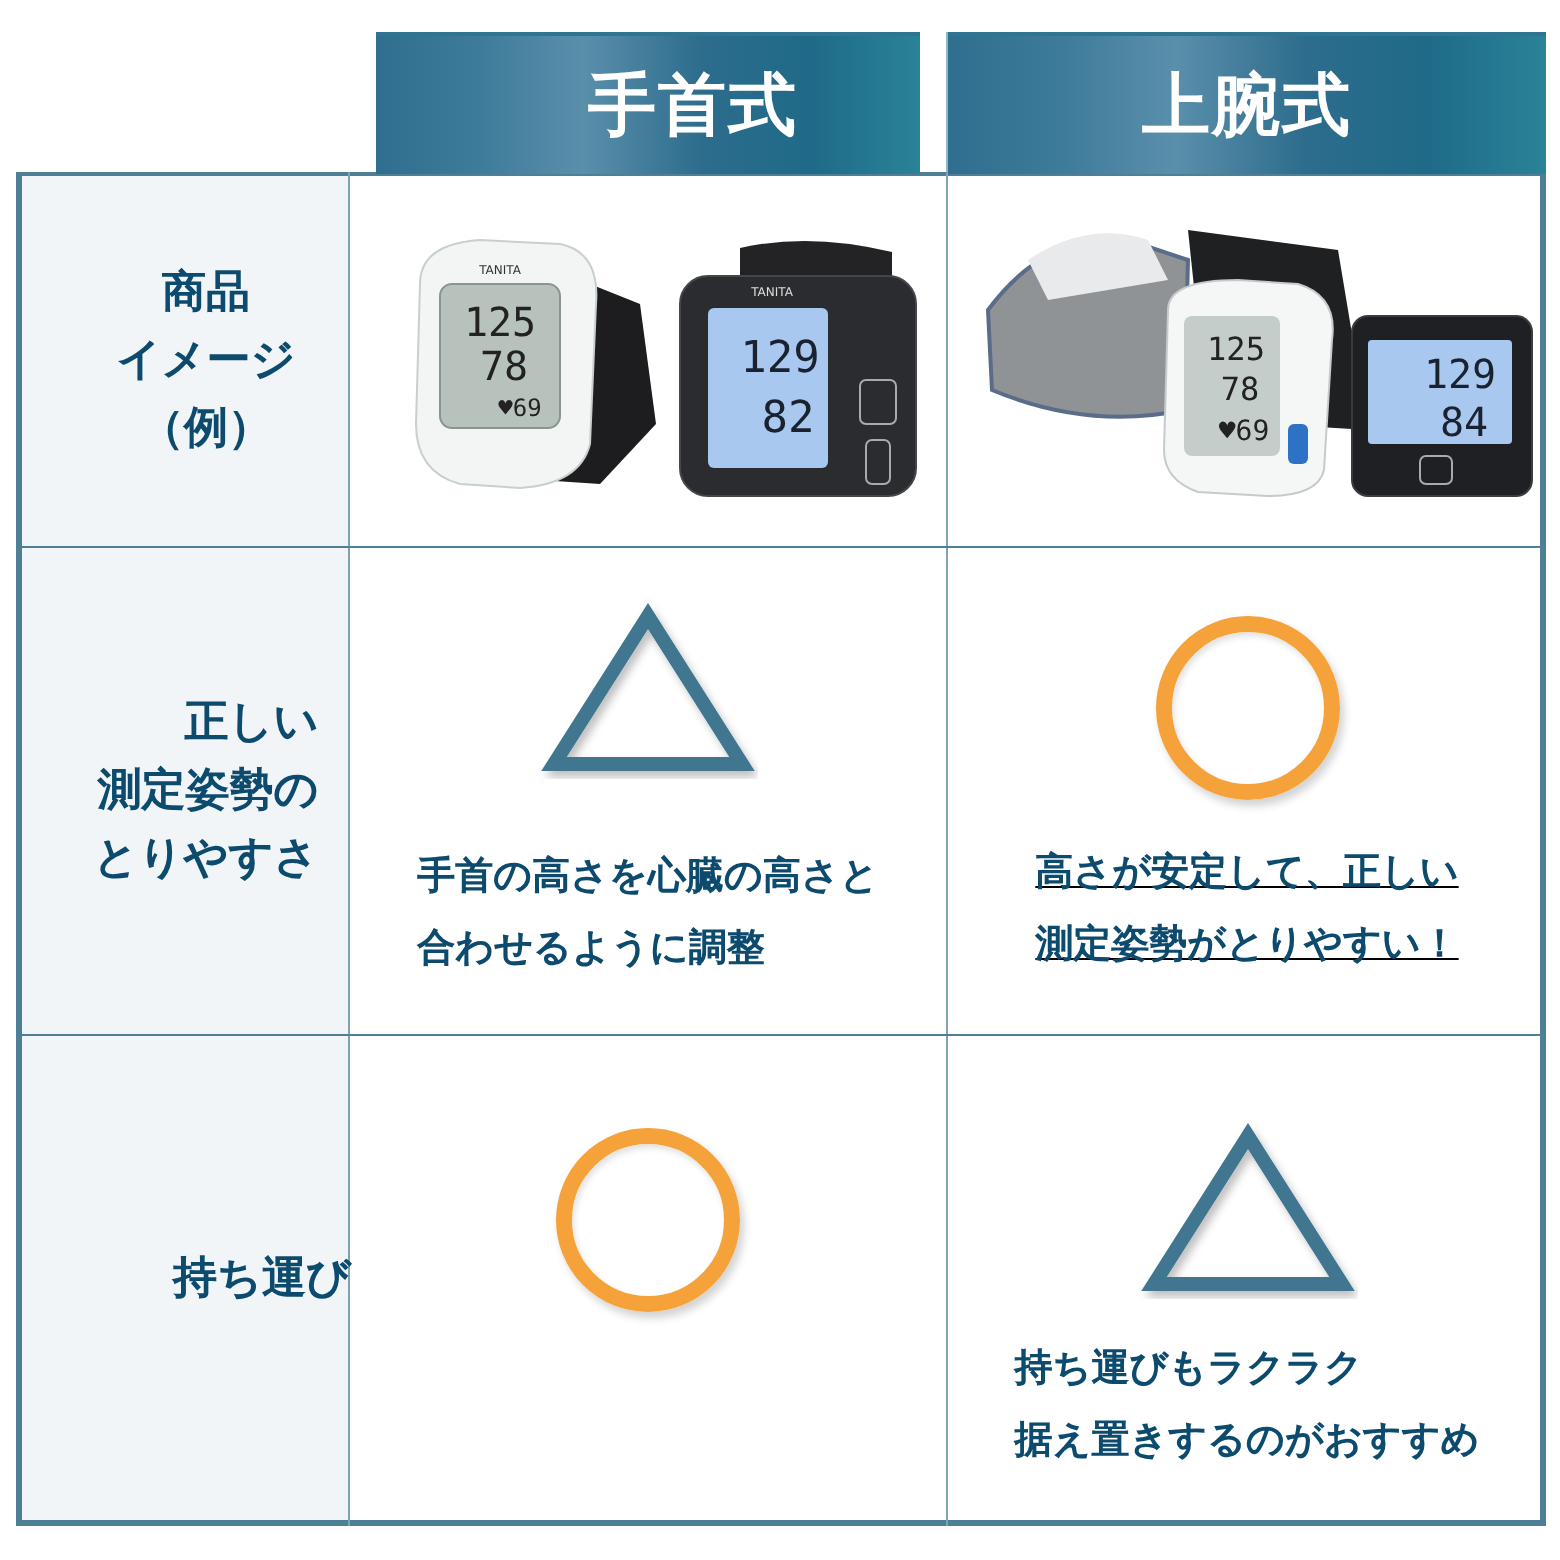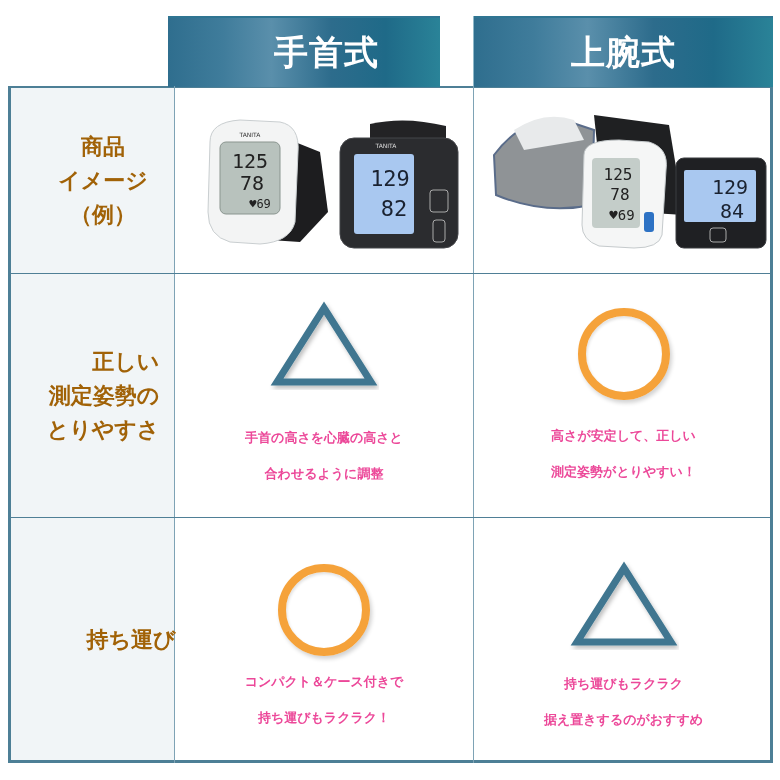--- a/index.html
+++ b/index.html
@@ -6,42 +6,42 @@
   html, body { width: 780px; height: 780px; background: #ffffff; overflow: hidden; }
   body { position: relative; font-family: "DejaVu Sans", "Liberation Sans", sans-serif; }
 
   .header-cell {
     position: absolute; top: 16px; height: 71px;
     display: flex; align-items: center; justify-content: center;
     color: #ffffff; font-size: 34px; font-weight: bold; letter-spacing: 1px;
     background: linear-gradient(90deg, #2f6e8e 0%, #3f7c9b 20%, #5a8fab 38%, #2d6c8c 60%, #1f6a88 80%, #2a8398 100%);
     border-top: 2px solid #2f7592;
   }
-  #hdr-wrist { left: 168px; width: 272px; padding-left: 45px; }
+  #hdr-wrist { left: 188px; width: 272px; padding-left: 45px; }
   #hdr-upper { left: 474px; width: 299px; justify-content: center; }
   .hdr-sep { position: absolute; left: 473px; top: 16px; width: 1px; height: 71px; background: #8fb8c8; }
 
   .grid {
     position: absolute; left: 8px; top: 86px; width: 765px; height: 677px;
     border: 3px solid #4d7f96; border-top: 2px solid #4d7f96;
   }
   .label-col { position: absolute; left: 8px; top: 86px; width: 167px; height: 677px; background: #f1f5f7; }
 
   .vline { position: absolute; width: 1px; background: #7ea3b5; }
   .hline { position: absolute; height: 1px; background: #4f7f96; }
 
   .row-label {
     position: absolute; left: 11px; width: 184px;
     display: flex; align-items: center; justify-content: center; text-align: center;
-    color: #a16207; font-size: 22px; font-weight: bold; line-height: 34px;
+    color: #0c4a6e; font-size: 22px; font-weight: bold; line-height: 34px;
     white-space: pre-line;
   }
 
   .cell { position: absolute; display: flex; flex-direction: column; align-items: center; }
-  .cell-text { color: #ec4899; font-size: 13px; font-weight: bold; line-height: 36px; text-align: center; white-space: pre-line; }
+  .cell-text { color: #0c4a6e; font-size: 19px; font-weight: bold; line-height: 36px; text-align: left; white-space: pre-line; }
 
   .symbol { display: block; }
   .circle {
     width: 92px; height: 92px; border-radius: 50%;
     border: 8px solid #f5a23a;
     box-shadow: 2px 3px 4px rgba(0,0,0,0.18), inset 1px 2px 3px rgba(0,0,0,0.12);
   }
 
   .product-img { position: absolute; }
 </style>
@@ -119,30 +119,28 @@
         <filter id="sh1">
           <feDropShadow dx="2" dy="3" stdDeviation="2" flood-opacity="0.25"></feDropShadow>
         </filter>
       </defs>
     <polygon points="55,8 102,82 8,82" fill="none" stroke="#3f7690" stroke-width="7" stroke-linejoin="miter" filter="url(#sh1)"></polygon>
   </svg>
   <div class="cell-text" style="margin-top:30px;">手首の高さを心臓の高さと
 合わせるように調整</div>
 </div>
 
-<div class="cell" style="left:474px; top:308px; width:299px;">
+<div class="cell" style="left:474px; top:308px; width:299px;text-decoration:underline;">
   <div class="symbol circle"></div>
   <div class="cell-text" style="margin-top:18px;">高さが安定して、正しい
 測定姿勢がとりやすい！</div>
 </div>
 
 <div class="cell" style="left:175px; top:564px; width:298px;">
   <div class="symbol circle"></div>
-  <div class="cell-text" style="margin-top:8px;">コンパクト＆ケース付きで
-持ち運びもラクラク！</div>
 </div>
 
 <div class="cell" style="left:474px; top:560px; width:299px;">
   <svg class="symbol" width="110" height="90" viewBox="0 0 110 90">
     <defs>
         <filter id="sh2">
           <feDropShadow dx="2" dy="3" stdDeviation="2" flood-opacity="0.25"></feDropShadow>
         </filter>
       </defs>
     <polygon points="55,8 102,82 8,82" fill="none" stroke="#3f7690" stroke-width="7" stroke-linejoin="miter" filter="url(#sh2)"></polygon>

